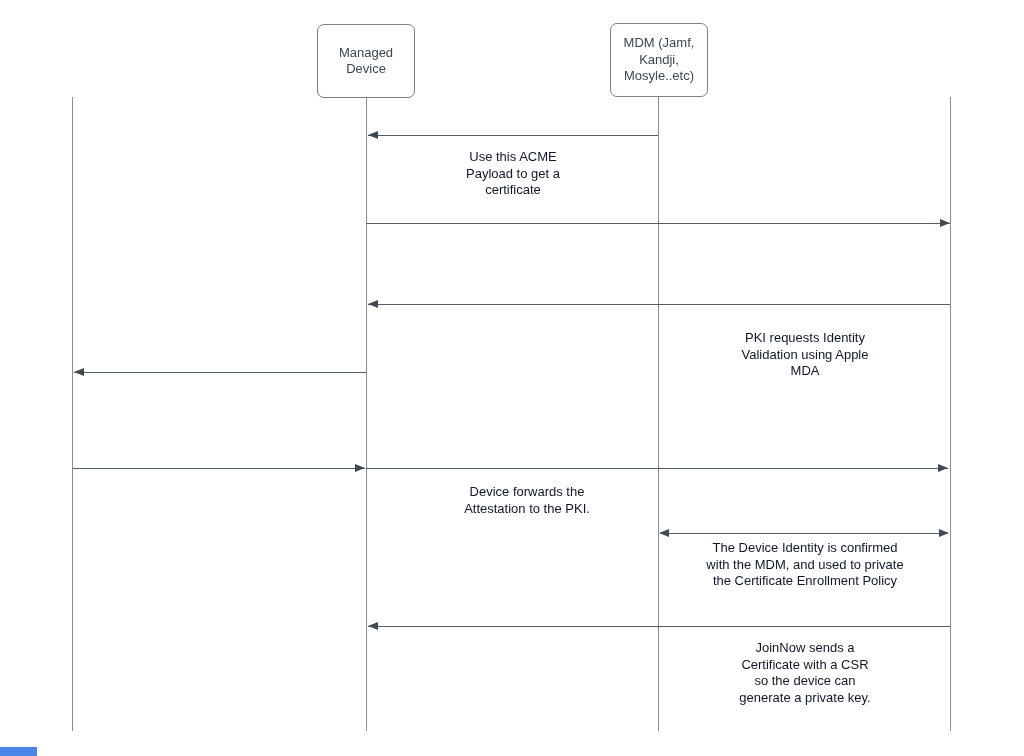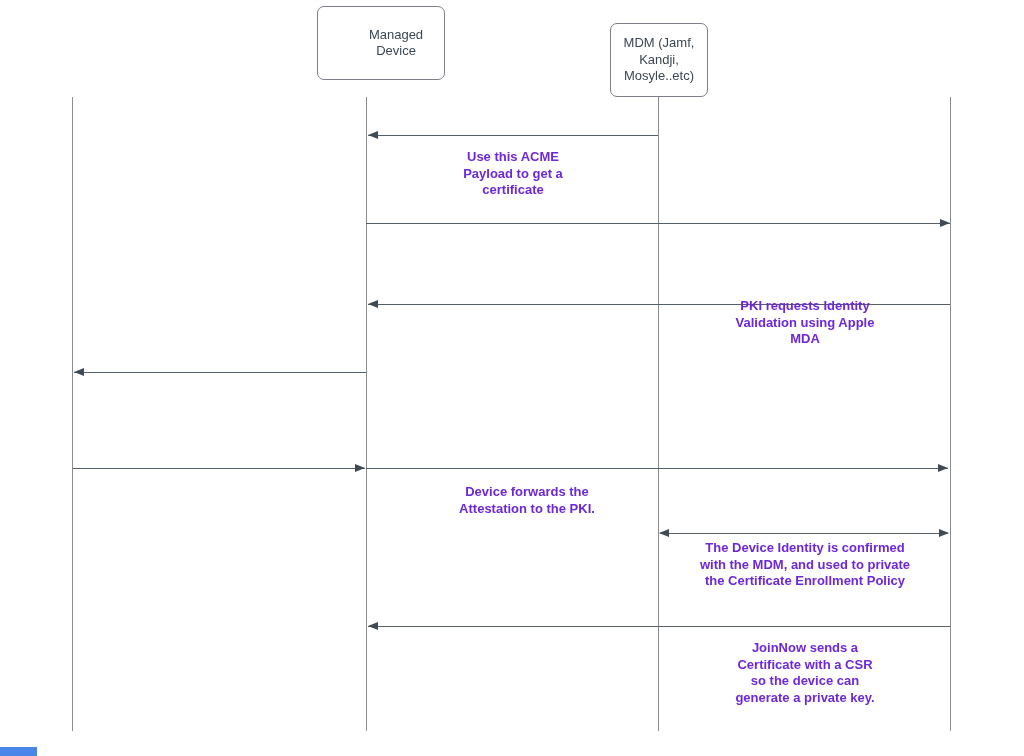--- a/index.html
+++ b/index.html
@@ -52,39 +52,38 @@
     z-index: 2;
   }
   .arrowhead.left  { border-right: 10px solid #3f4a55; }
   .arrowhead.right { border-left: 10px solid #3f4a55; }
   .msg-label {
     position: absolute;
     font-size: 13px;
     line-height: 16.5px;
     text-align: center;
     white-space: pre-line;
-    color: #6d28d9;
+    color: #0f172a;
     z-index: 2;
-    font-weight: bold;
   }
   .corner-accent {
     position: absolute;
     left: 0;
     top: 747px;
     width: 37px;
     height: 9px;
     z-index: 4;
   }
 </style>
 </head>
 <body>
 
 <div id="canvas">
 
-  <div class="actor-box" style="left:317px; top:6px;padding-left:30px;">Managed
+  <div class="actor-box" style="left:317px; top:24px;">Managed
 Device</div>
   <div class="actor-box" style="left:610px; top:23px;">MDM (Jamf,
 Kandji,
 Mosyle..etc)</div>
 
   <div class="lifeline" style="left:72px;"></div>
   <div class="lifeline" style="left:366px;"></div>
   <div class="lifeline" style="left:658px;"></div>
   <div class="lifeline" style="left:950px;"></div>
 
@@ -92,21 +91,21 @@
   <div class="arrowhead left" style="left:368px; top:131px;"></div>
   <div class="msg-label" style="left:433px; top:149px; width:160px;">Use this ACME
 Payload to get a
 certificate</div>
 
   <div class="msg-line" style="left:366px; top:223px; width:584px;"></div>
   <div class="arrowhead right" style="left:940px; top:219px;"></div>
 
   <div class="msg-line" style="left:368px; top:304px; width:582px;"></div>
   <div class="arrowhead left" style="left:368px; top:300px;"></div>
-  <div class="msg-label" style="left:715px; top:298px; width:180px;">PKI requests Identity
+  <div class="msg-label" style="left:715px; top:330px; width:180px;">PKI requests Identity
 Validation using Apple
 MDA</div>
 
   <div class="msg-line" style="left:74px; top:372px; width:292px;"></div>
   <div class="arrowhead left" style="left:74px; top:368px;"></div>
 
   <div class="msg-line" style="left:73px; top:468px; width:292px;"></div>
   <div class="arrowhead right" style="left:355px; top:464px;"></div>
 
   <div class="msg-line" style="left:366px; top:468px; width:582px;"></div>

